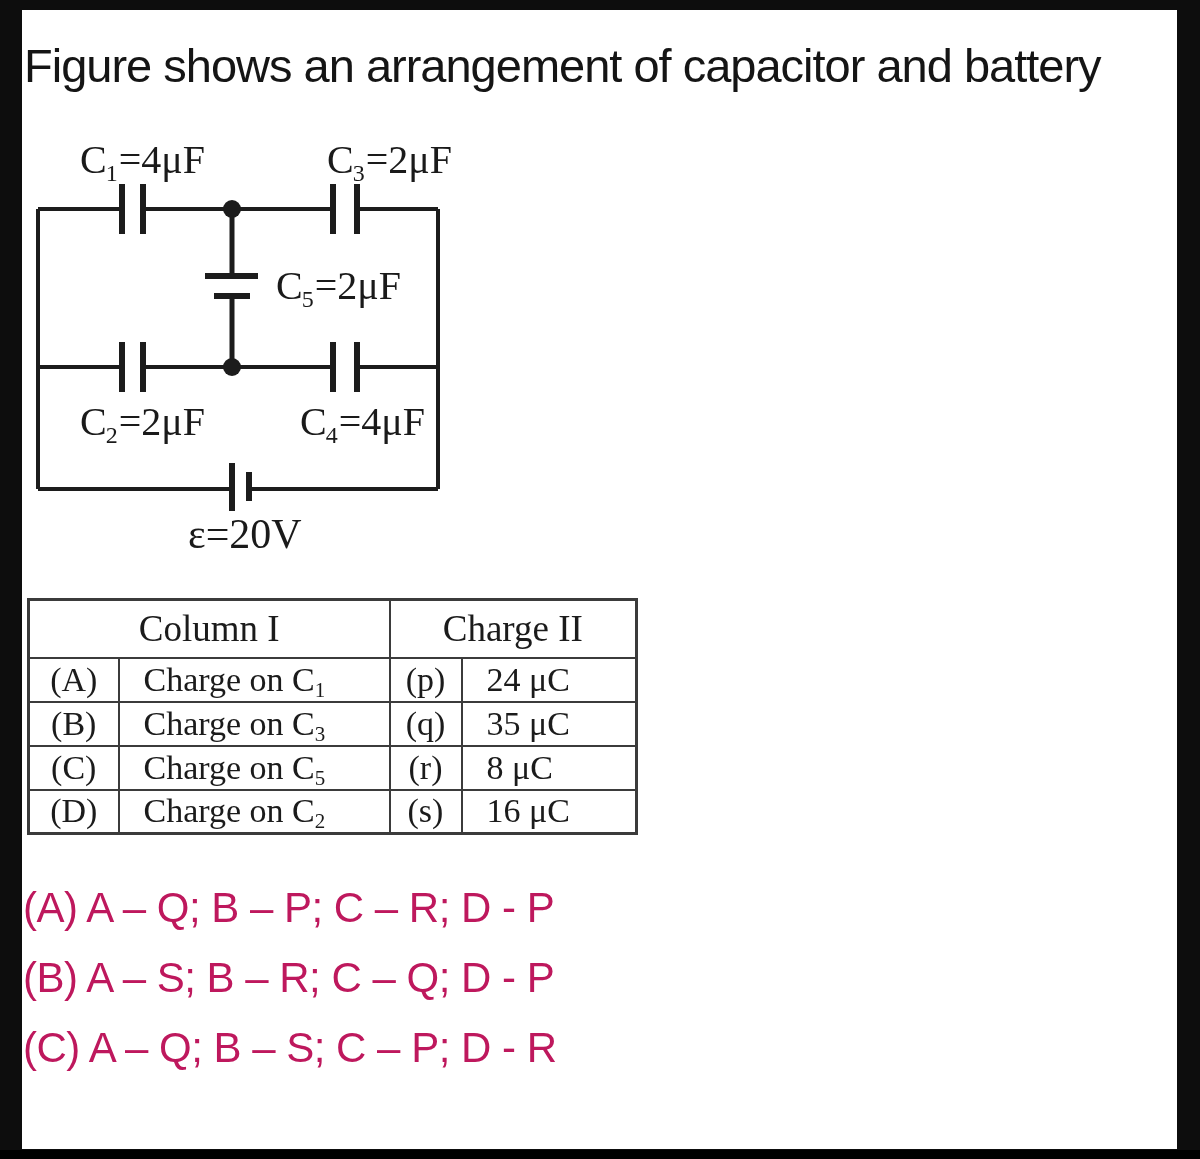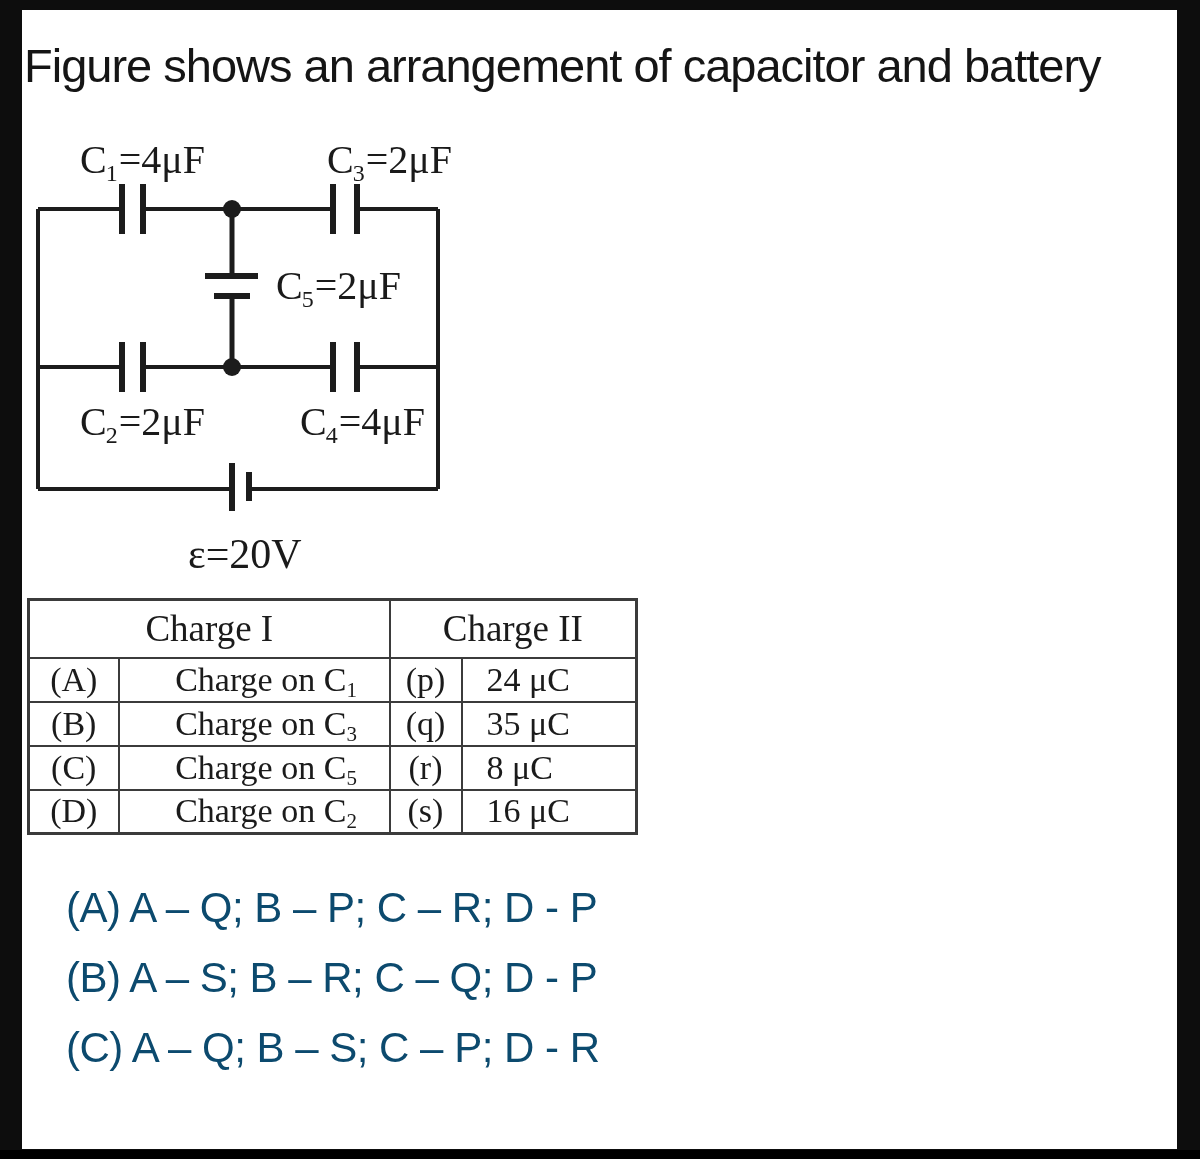--- a/index.html
+++ b/index.html
@@ -60,39 +60,38 @@
   #match-table td {
     border: 2px solid #3b3b3b;
     font-size: 34px;
     vertical-align: middle;
     overflow: hidden;
     white-space: nowrap;
   }
   #match-table { border: 3px solid #3b3b3b; }
   #match-table .hdr { font-size: 37px; text-align: center; height: 58px; }
   #match-table .c-key  { width: 90px;  text-align: center; height: 44px; }
-  #match-table .c-item { width: 271px; text-align: center; padding-left: 24px; }
+  #match-table .c-item { width: 271px; text-align: left; padding-left: 24px; }
   #match-table .c-code { width: 72px;  text-align: center; }
   #match-table .c-val  { width: 175px; text-align: left; padding-left: 24px; }
   #match-table sub {
     font-size: 21px;
     vertical-align: baseline;
     position: relative;
     bottom: -6px;
   }
 
   
   .option {
     position: absolute;
     left: 23px;
     font-size: 42px;
     letter-spacing: -0.5px;
-    color: #0c4a6e;
-    white-space: nowrap;
-    padding-left: 43px;
+    color: #be185d;
+    white-space: nowrap;
   }
   #option-a { top: 884px; }
   #option-b { top: 954px; }
   #option-c { top: 1024px; }
   #option-d { top: 1094px; }
 </style>
 </head>
 <body>
 
 <div id="canvas">
@@ -156,26 +155,26 @@
 
     <circle cx="232" cy="209" r="9" fill="#1c1c1c"></circle>
     <circle cx="232" cy="367" r="9" fill="#1c1c1c"></circle>
   </svg>
 
   <div class="clabel" style="left:80px; top:136px;"><span>C</span><sub>1</sub><span>=4μF</span></div>
   <div class="clabel" style="left:288px; top:136px;margin-left:39px;"><span>C</span><sub>3</sub><span>=2μF</span></div>
   <div class="clabel" style="left:276px; top:262px;"><span>C</span><sub>5</sub><span>=2μF</span></div>
   <div class="clabel" style="left:80px; top:398px;"><span>C</span><sub>2</sub><span>=2μF</span></div>
   <div class="clabel" style="left:300px; top:398px;"><span>C</span><sub>4</sub><span>=4μF</span></div>
-  <div class="clabel" id="label-emf" style="left:188px; top:510px;margin-top:20px;">ε=20V</div>
+  <div class="clabel" id="label-emf" style="left:188px; top:510px;">ε=20V</div>
 
   <table id="match-table">
     <tbody>
         <tr>
-      <td class="hdr" colspan="2">Charge I</td>
+      <td class="hdr" colspan="2">Column I</td>
       <td class="hdr" colspan="2">Charge II</td>
     </tr>
     <tr>
       <td class="c-key">(A)</td>
       <td class="c-item"><span>Charge on C</span><sub>1</sub></td>
       <td class="c-code">(p)</td>
       <td class="c-val">24 μC</td>
     </tr>
     <tr>
       <td class="c-key">(B)</td>

